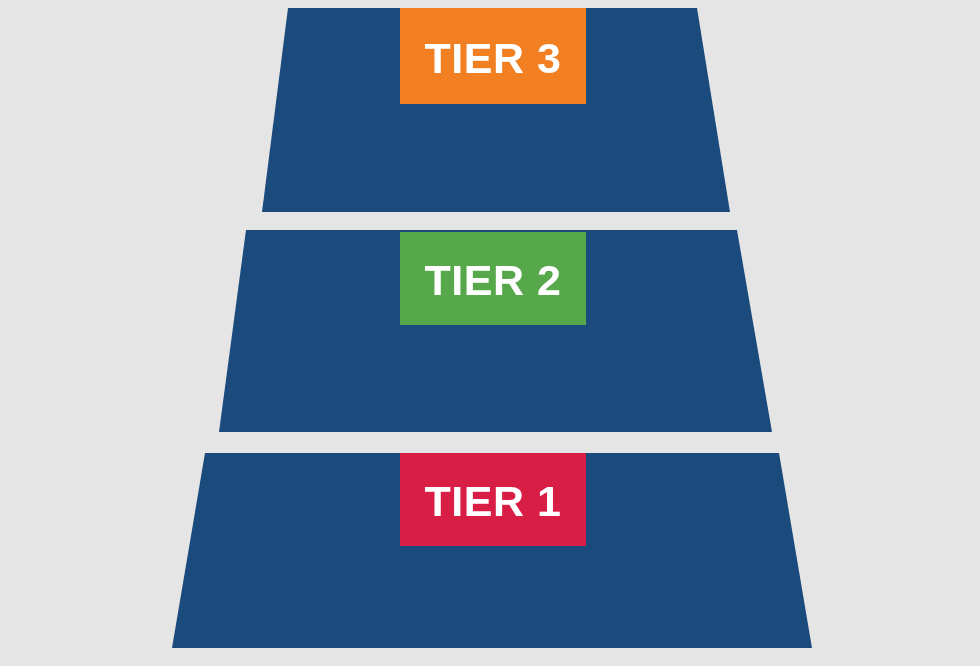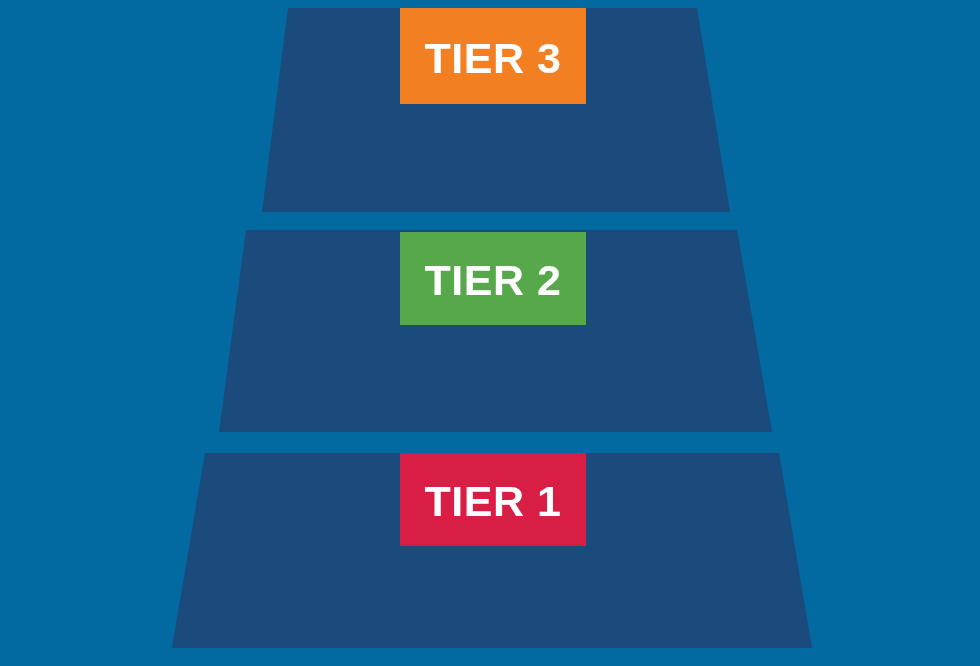--- a/index.html
+++ b/index.html
@@ -34,21 +34,21 @@
     font-size: 43px;
     letter-spacing: 0.5px;
     fill: #ffffff;
     dominant-baseline: central;
     text-anchor: middle;
   }
 </style>
 </head>
 <body style="background: rgb(255, 255, 255);">
 
-<div id="diagram-root" style="background: #0369a1;">
+<div id="diagram-root" style="background: #e5e5e5;">
   <svg id="pyramid-svg" viewBox="0 0 980 666" xmlns="http://www.w3.org/2000/svg">
 
     <g>
       <polygon fill="#1b4a7c" points="288,8 697,8 730,212 262,212"></polygon>
       <rect x="400" y="8" width="186" height="96" fill="#f28022"></rect>
       <text class="tier-label-text" x="493" y="58" fill="#ffffff">TIER 3</text>
     </g>
 
     <g>
       <polygon fill="#1b4a7c" points="246,230 737,230 772,432 219,432"></polygon>

